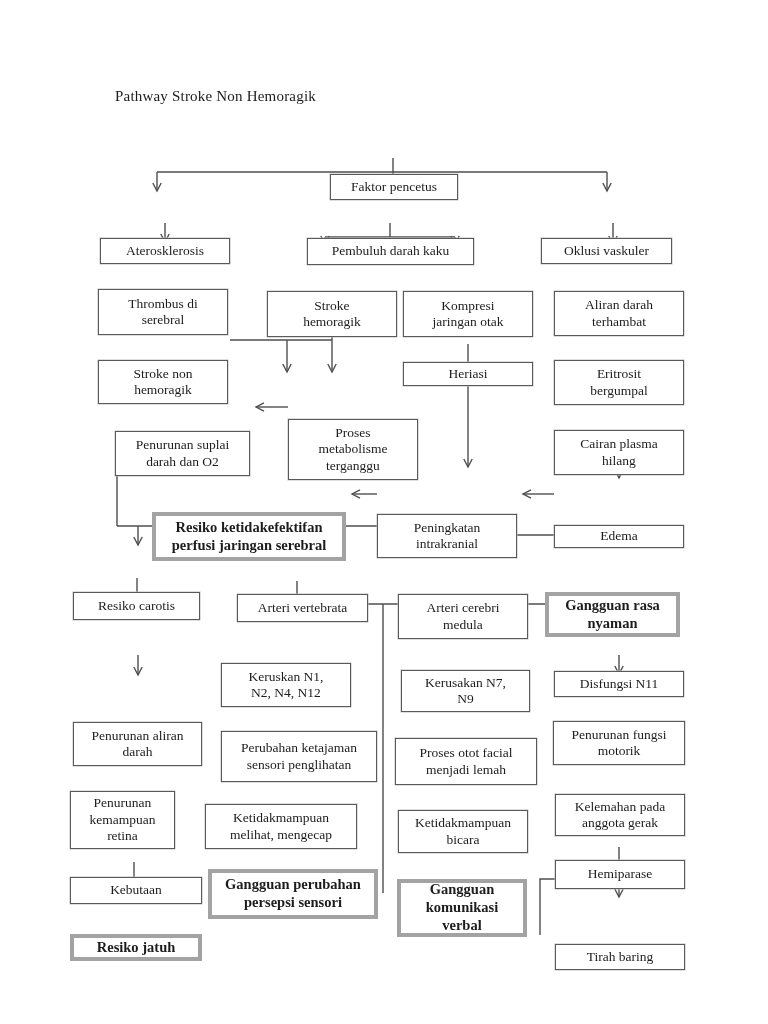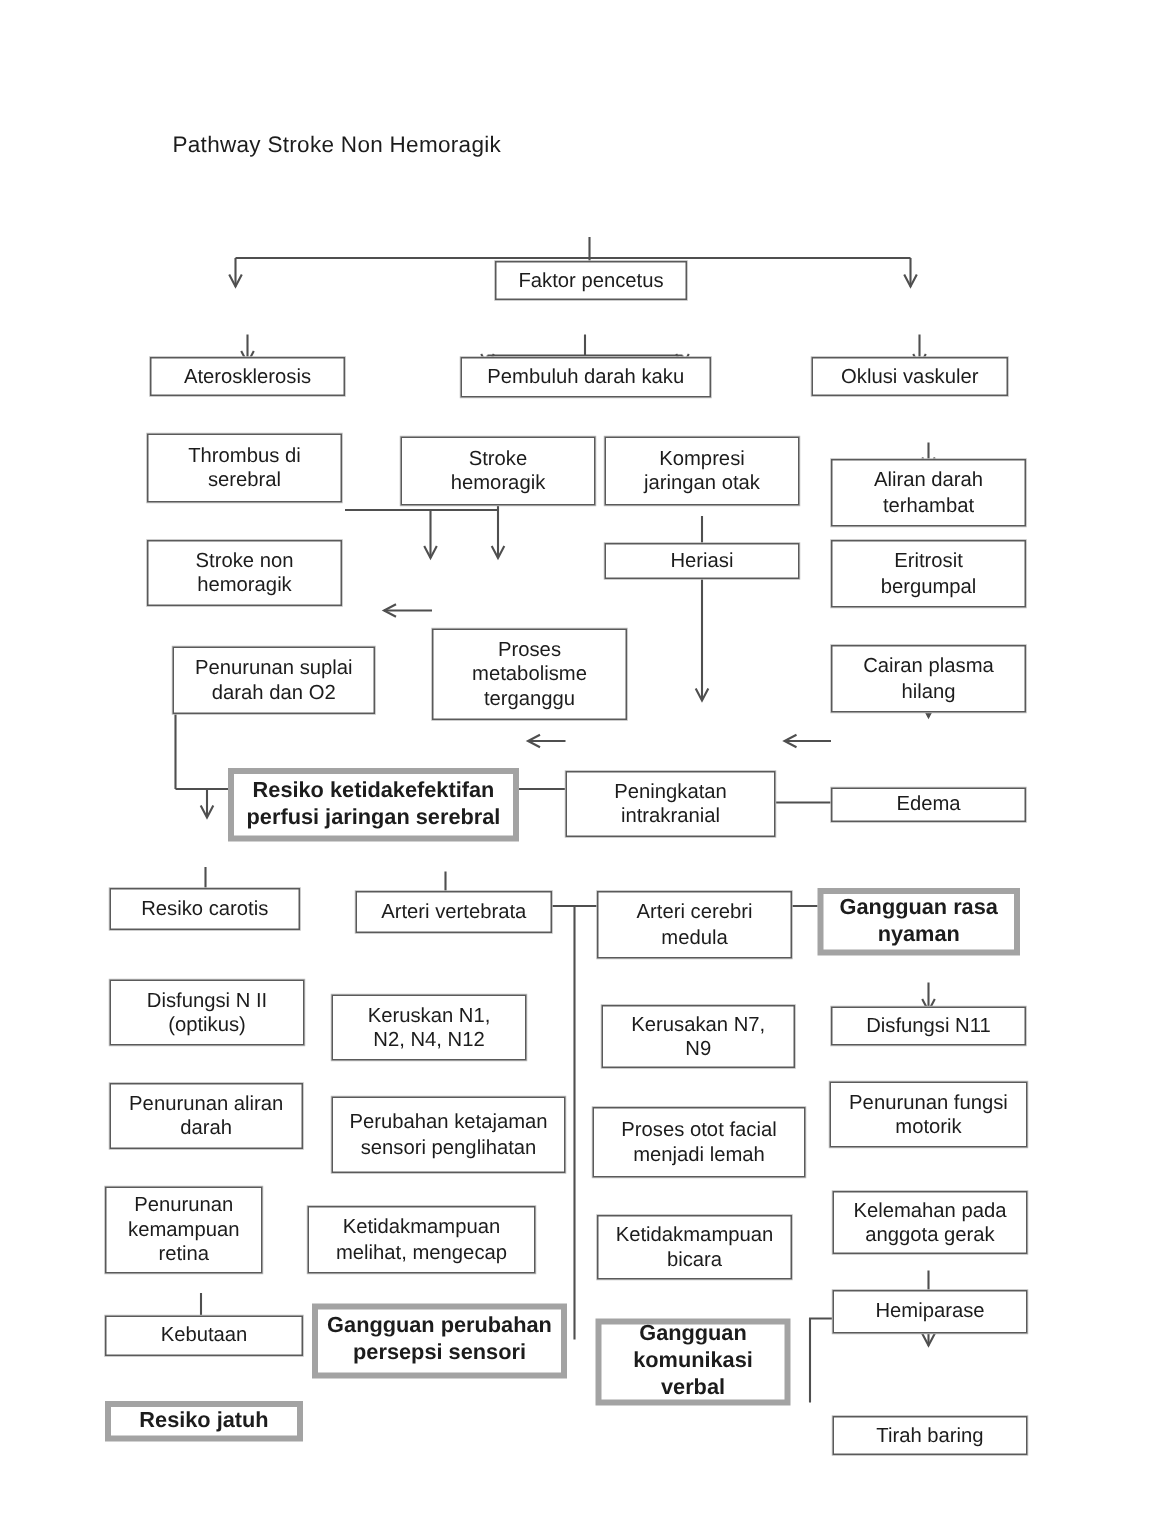--- a/index.html
+++ b/index.html
@@ -5,21 +5,21 @@
   :root{
     --background:#ffffff;
     --line:#4f4f4f;
     --text:#1c1c1c;
   }
   html,body{margin:0;padding:0;background:#e9e9e9;}
   #page{
     position:relative;
     width:768px;height:1024px;
     background:var(--background);
-    font-family:Liberation Sans, sans-serif;
+    font-family:Liberation Serif, serif;
     color:var(--text);
     overflow:hidden;
   }
   #connectors{
     position:absolute;left:0;top:0;width:768px;height:1024px;
     color:var(--line);
   }
   #connectors path{
     stroke:var(--line);
     stroke-width:1.4;
@@ -123,21 +123,21 @@
   <div class="node" style="left:330px;top:132px;width:128px;height:26px">Faktor pencetus</div>
   <div class="node" style="left:100px;top:196px;width:130px;height:26px">Aterosklerosis</div>
   <div class="node" style="left:307px;top:196px;width:167px;height:27px">Pembuluh darah kaku</div>
   <div class="node" style="left:541px;top:196px;width:131px;height:26px">Oklusi vaskuler</div>
   <div class="node" style="left:98px;top:247px;width:130px;height:46px">Thrombus di
 serebral</div>
   <div class="node" style="left:267px;top:249px;width:130px;height:46px">Stroke
 hemoragik</div>
   <div class="node" style="left:403px;top:249px;width:130px;height:46px">Kompresi
 jaringan otak</div>
-  <div class="node" style="left:554px;top:264px;width:130px;height:45px">Aliran darah
+  <div class="node" style="left:554px;top:249px;width:130px;height:45px">Aliran darah
 terhambat</div>
   <div class="node" style="left:98px;top:318px;width:130px;height:44px">Stroke non
 hemoragik</div>
   <div class="node" style="left:403px;top:320px;width:130px;height:24px">Heriasi</div>
   <div class="node" style="left:554px;top:318px;width:130px;height:45px">Eritrosit
 bergumpal</div>
   <div class="node" style="left:288px;top:377px;width:130px;height:61px">Proses
 metabolisme
 terganggu</div>
   <div class="node" style="left:115px;top:389px;width:135px;height:45px">Penurunan suplai
@@ -148,22 +148,20 @@
 perfusi jaringan serebral</div>
   <div class="node" style="left:377px;top:472px;width:140px;height:44px">Peningkatan
 intrakranial</div>
   <div class="node" style="left:554px;top:483px;width:130px;height:23px">Edema</div>
   <div class="node" style="left:73px;top:550px;width:127px;height:28px">Resiko carotis</div>
   <div class="node" style="left:237px;top:552px;width:131px;height:28px">Arteri vertebrata</div>
   <div class="node" style="left:398px;top:552px;width:130px;height:45px">Arteri cerebri
 medula</div>
   <div class="node bold" style="left:545px;top:550px;width:135px;height:45px">Gangguan rasa
 nyaman</div>
-  <div class="node" style="left:73px;top:611px;width:130px;height:44px">Disfungsi N II
-(optikus)</div>
   <div class="node" style="left:221px;top:621px;width:130px;height:44px">Keruskan N1,
 N2, N4, N12</div>
   <div class="node" style="left:401px;top:628px;width:129px;height:42px">Kerusakan N7,
 N9</div>
   <div class="node" style="left:554px;top:629px;width:130px;height:26px">Disfungsi N11</div>
   <div class="node" style="left:73px;top:680px;width:129px;height:44px">Penurunan aliran
 darah</div>
   <div class="node" style="left:221px;top:689px;width:156px;height:51px">Perubahan ketajaman
 sensori penglihatan</div>
   <div class="node" style="left:395px;top:696px;width:142px;height:47px">Proses otot facial

